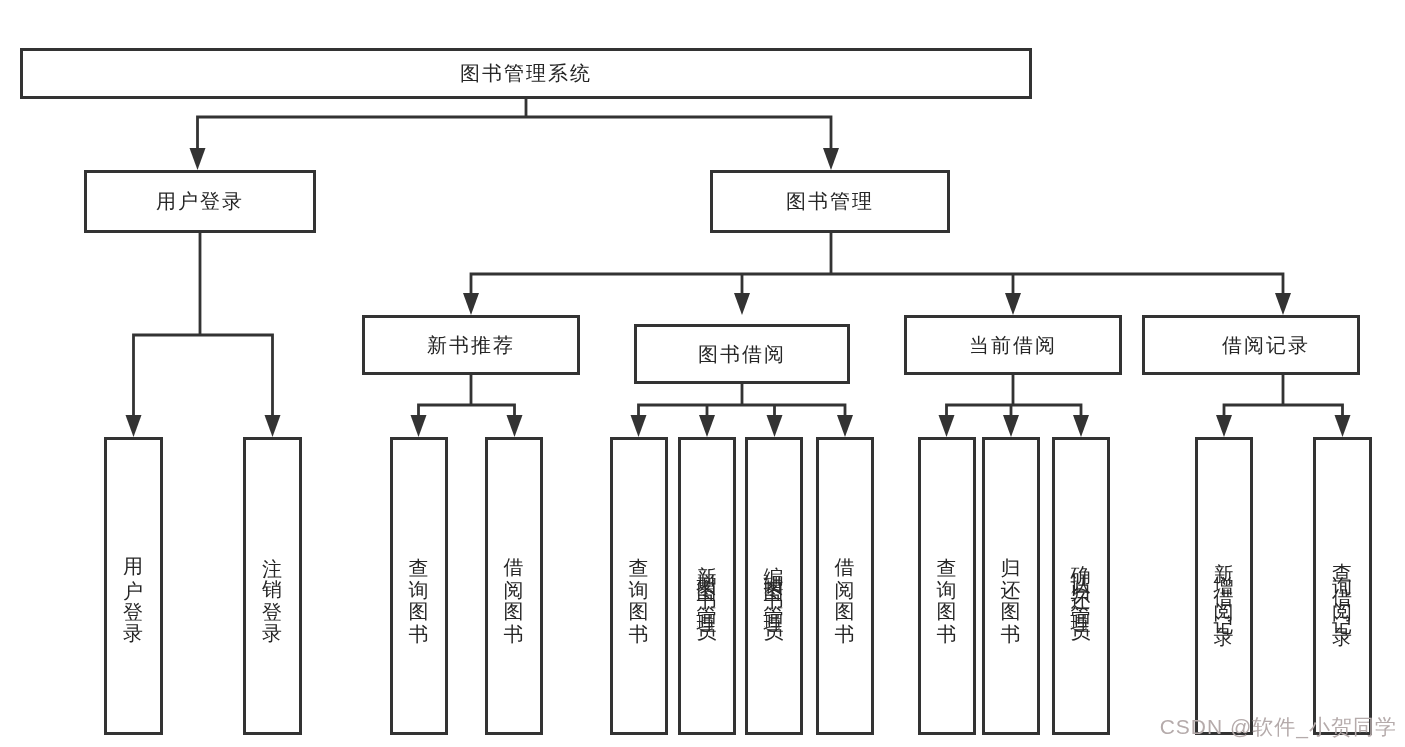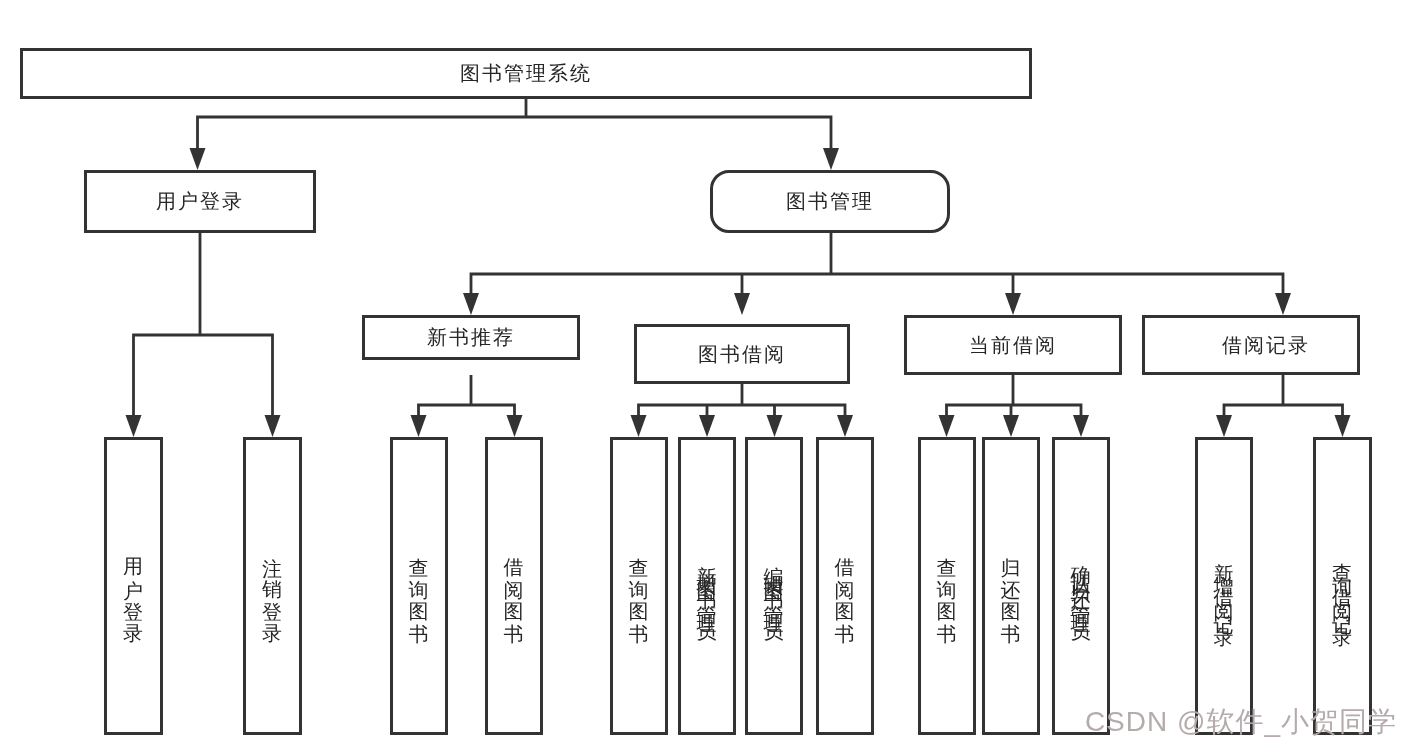--- a/index.html
+++ b/index.html
@@ -52,21 +52,21 @@
     text-orientation:mixed;
     font-size:20px;
     color:var(--text);
     line-height:1;
   }
   .watermark{
     position:absolute;
     right:8px;
     bottom:6px;
     font-family:"Liberation Sans", sans-serif;
-    font-size:28px;
+    font-size:21px;
     letter-spacing:1px;
     color:var(--wm);
     white-space:nowrap;
   }
 </style>
 </head>
 <body>
 
 <div class="stage">
 
@@ -112,25 +112,25 @@
     <use href="#arr" class="arrowhead" transform="translate(1342.5,437)"></use>
   </svg>
 
   <div class="box hbox" style="left:20px;top:12px;width:1012px;height:51px;margin-top:36px;">
     <span class="label">图书管理系统</span>
   </div>
 
   <div class="box hbox" style="left:84px;top:170px;width:232px;height:63px;">
     <span class="label">用户登录</span>
   </div>
-  <div class="box hbox" style="left:710px;top:170px;width:240px;height:63px;border-radius:19px;">
+  <div class="box hbox" style="left:710px;top:170px;width:240px;height:63px;">
     <span class="label">图书管理</span>
   </div>
 
-  <div class="box hbox" style="left:362px;top:315px;width:218px;height:45px;">
+  <div class="box hbox" style="left:362px;top:315px;width:218px;height:60px;">
     <span class="label">新书推荐</span>
   </div>
   <div class="box hbox" style="left:634px;top:315px;width:216px;height:60px;margin-top:9px;">
     <span class="label">图书借阅</span>
   </div>
   <div class="box hbox" style="left:904px;top:315px;width:218px;height:60px;text-align:right;">
     <span class="label">当前借阅</span>
   </div>
   <div class="box hbox" style="left:1142px;top:315px;width:218px;height:60px;padding-left:30px;">
     <span class="label">借阅记录</span>

